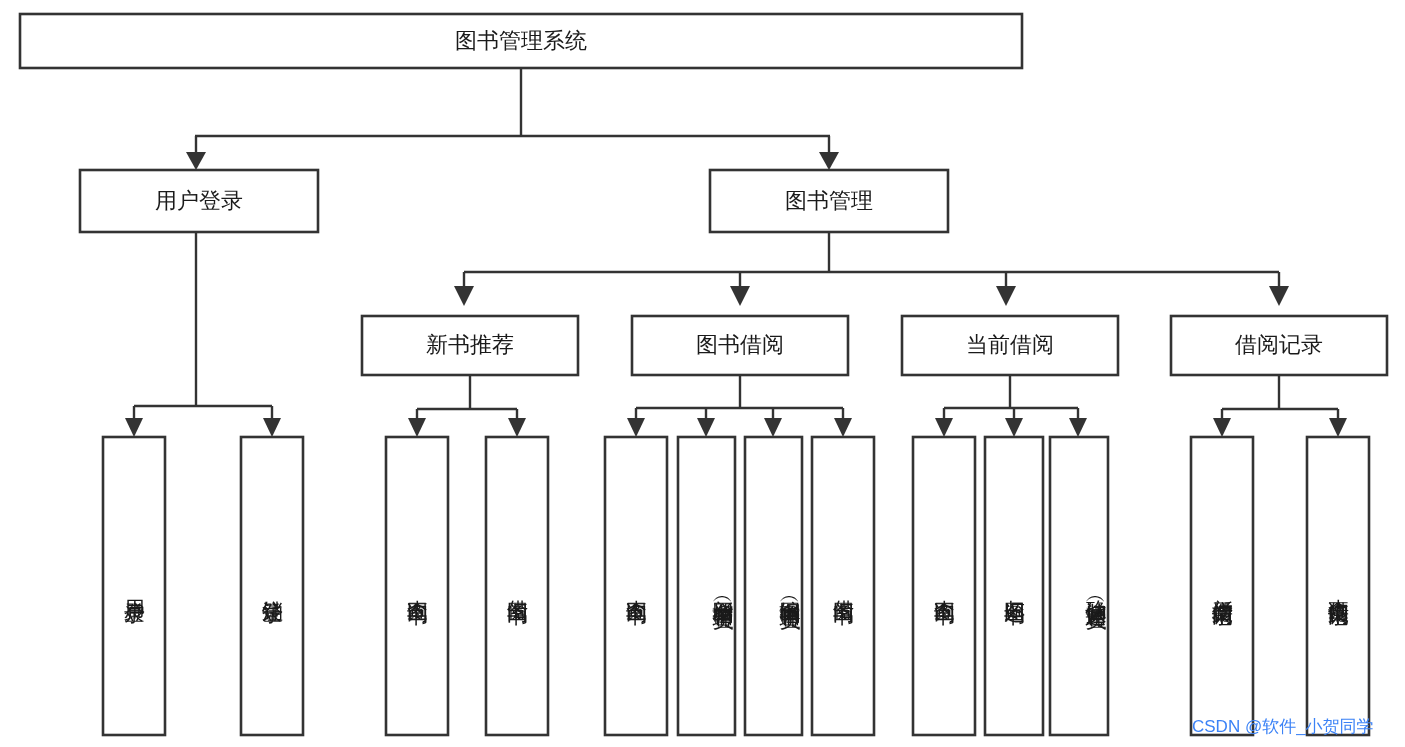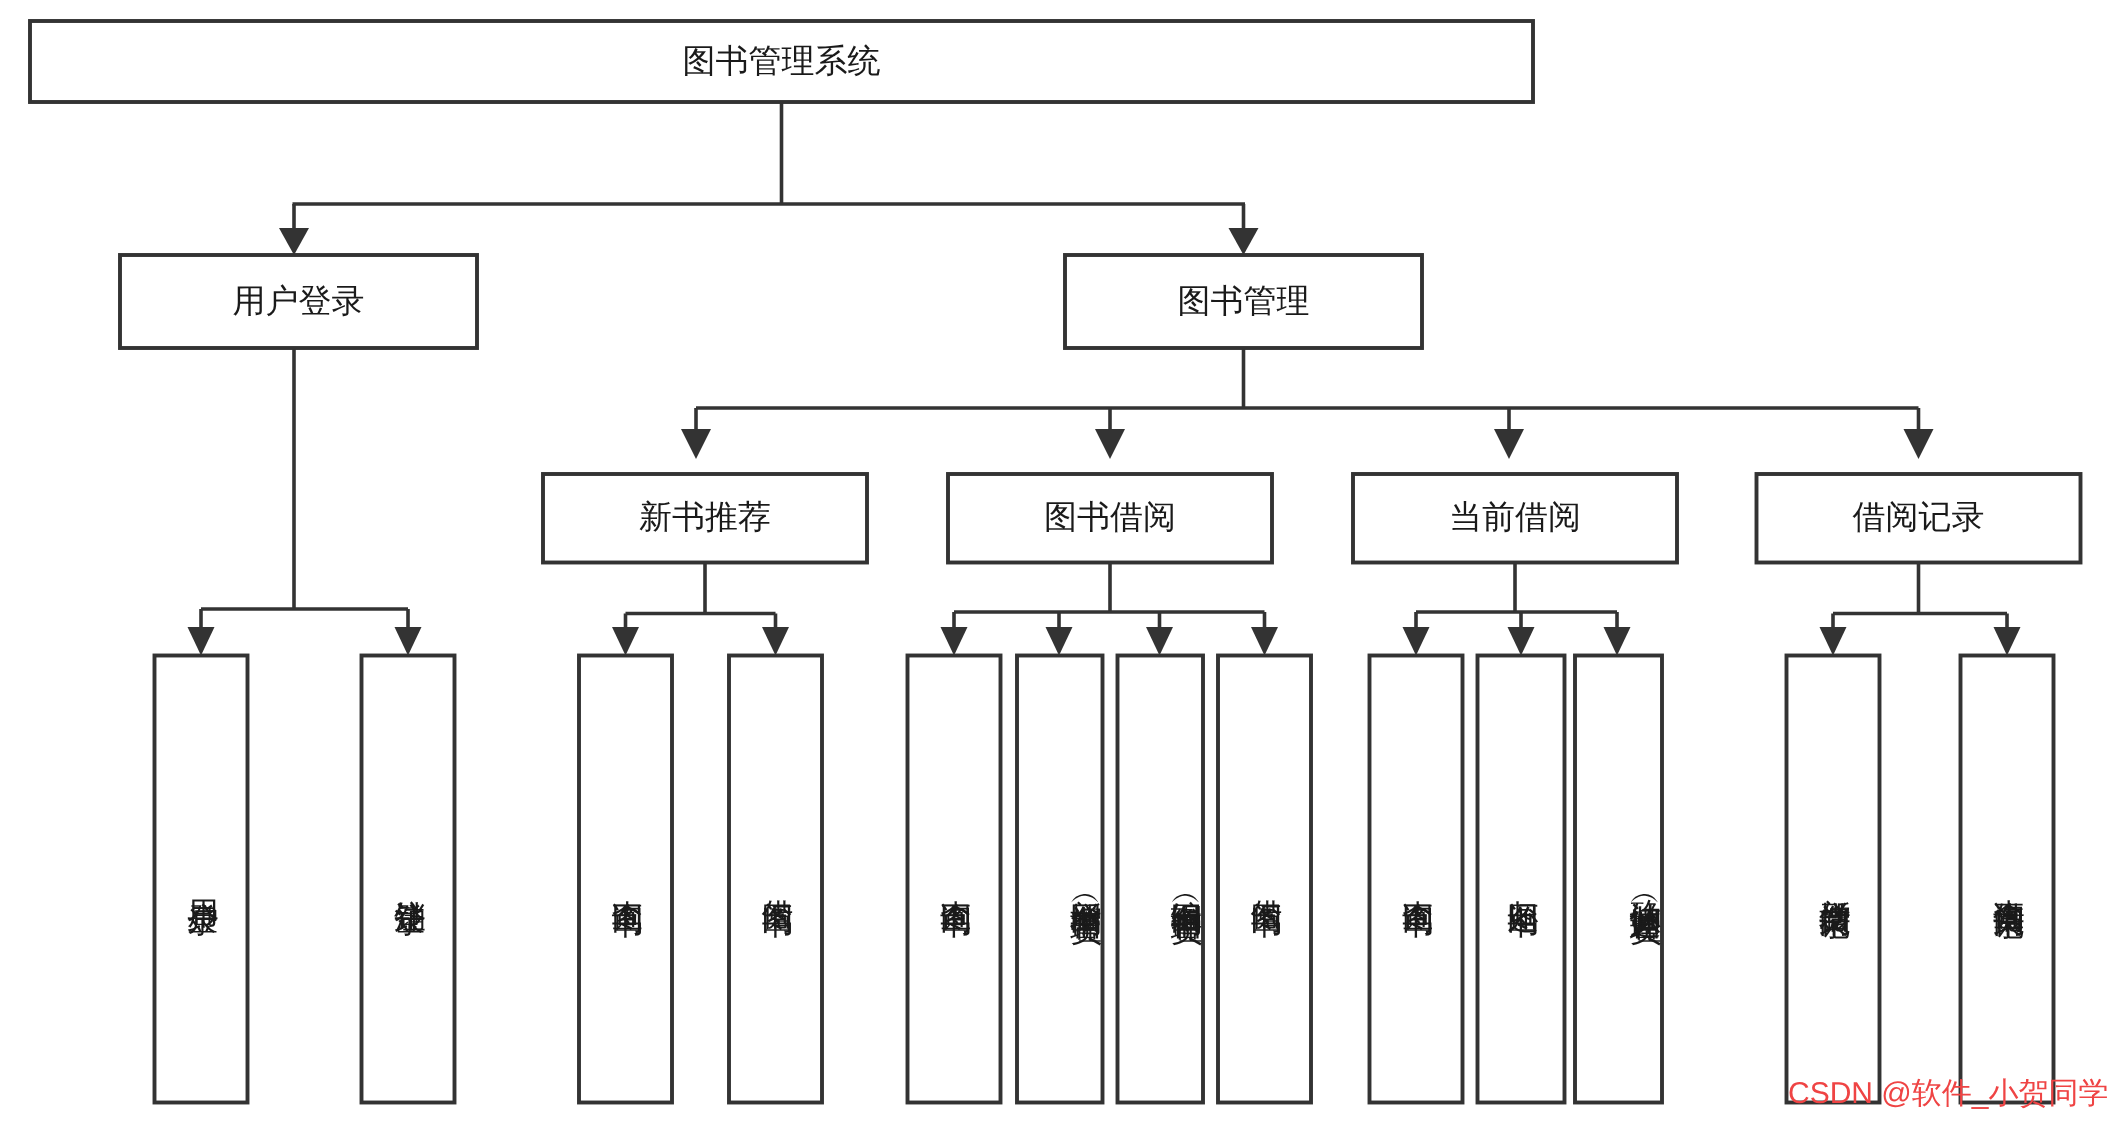--- a/index.html
+++ b/index.html
@@ -57,22 +57,22 @@
     font-size: 21px;
     line-height: 1.18;
     letter-spacing: 1.5px;
     color: #1a1a1a;
     pointer-events: none;
     white-space: nowrap;
   }
   .watermark {
     position: absolute;
     font-family: "Liberation Sans", "DejaVu Sans", sans-serif;
-    font-size: 20px;
-    color: #ef4444;
+    font-size: 17px;
+    color: #3b82f6;
     white-space: nowrap;
   }
 </style>
 </head>
 <body>
 
 <div id="diagram-root">
 
   <svg class="diagram-canvas" viewBox="0 0 1405 747">
 

